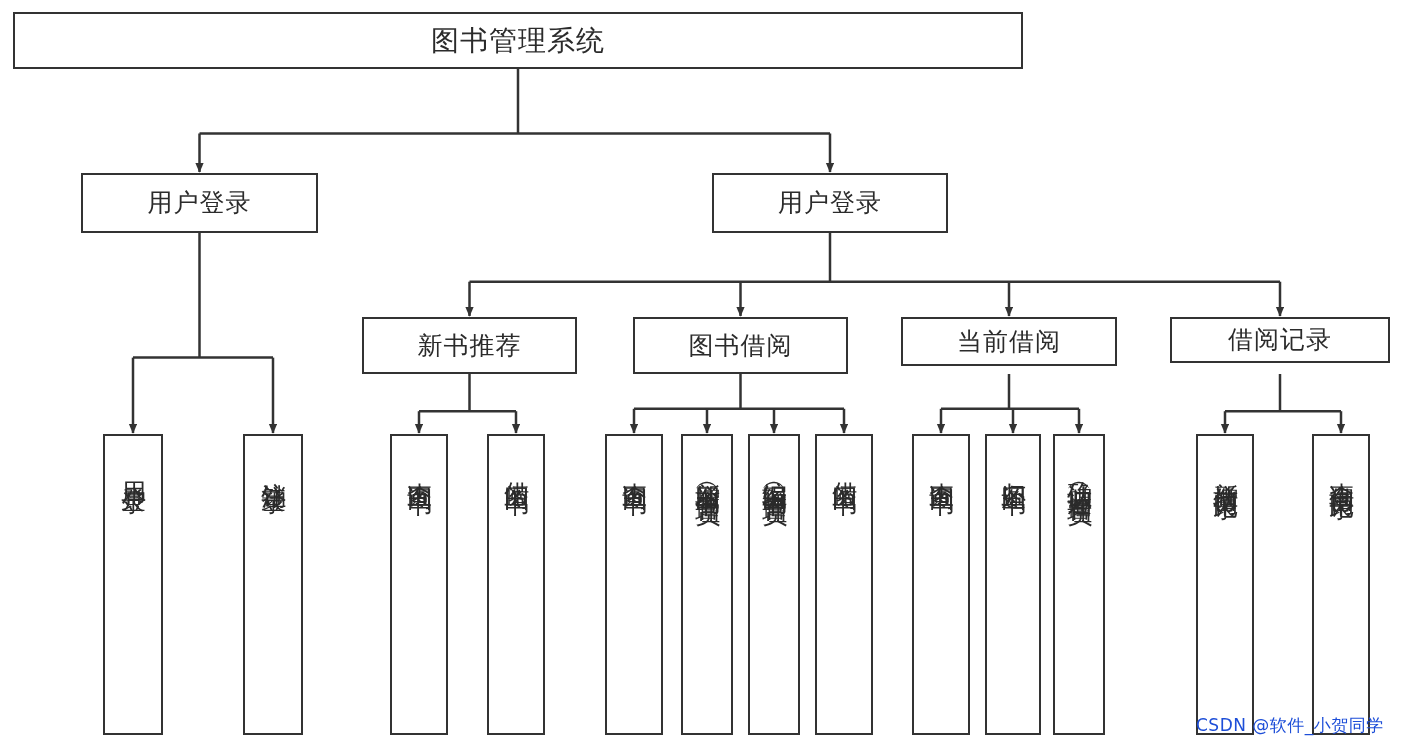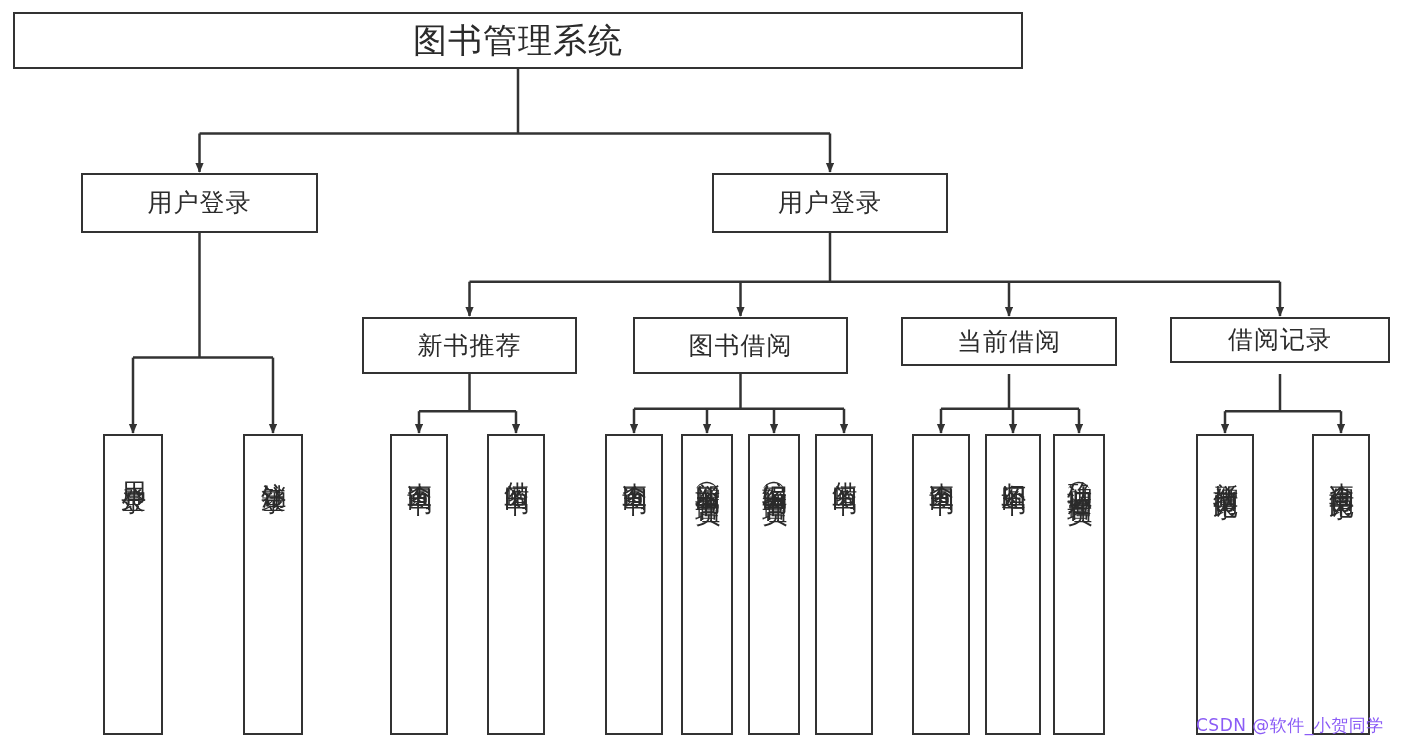--- a/index.html
+++ b/index.html
@@ -38,21 +38,21 @@
     display:block;
     text-align:center;
     line-height:1.12;
     white-space:pre;
   }
   
   .node.h .lbl{
     font-size:25px;
     letter-spacing:1px;
   }
-  .node.root .lbl{ font-size:34px;text-align:center; }
+  .node.root .lbl{ font-size:28px;text-align:center; }
   
   .node.v{
     align-items:flex-start;
     justify-content:center;
     padding-top:26px;
   }
   .node.v .lbl{
     writing-mode:vertical-rl;
     text-orientation:upright;
     font-size:25px;
@@ -60,21 +60,21 @@
     letter-spacing:3px;
   }
   .node.v.tall .lbl{
     padding-top:0;
   }
   #watermark{
     position:absolute;
     left:1196px;
     top:714px;
     font-size:17px;
-    color:#8b5cf6;
+    color:#1d4ed8;
     letter-spacing:0.5px;
     white-space:nowrap;
     z-index:3;
     font-family:"DejaVu Sans","Liberation Sans",sans-serif;
   }
 </style>
 </head>
 <body>
 
 <div id="canvas">

